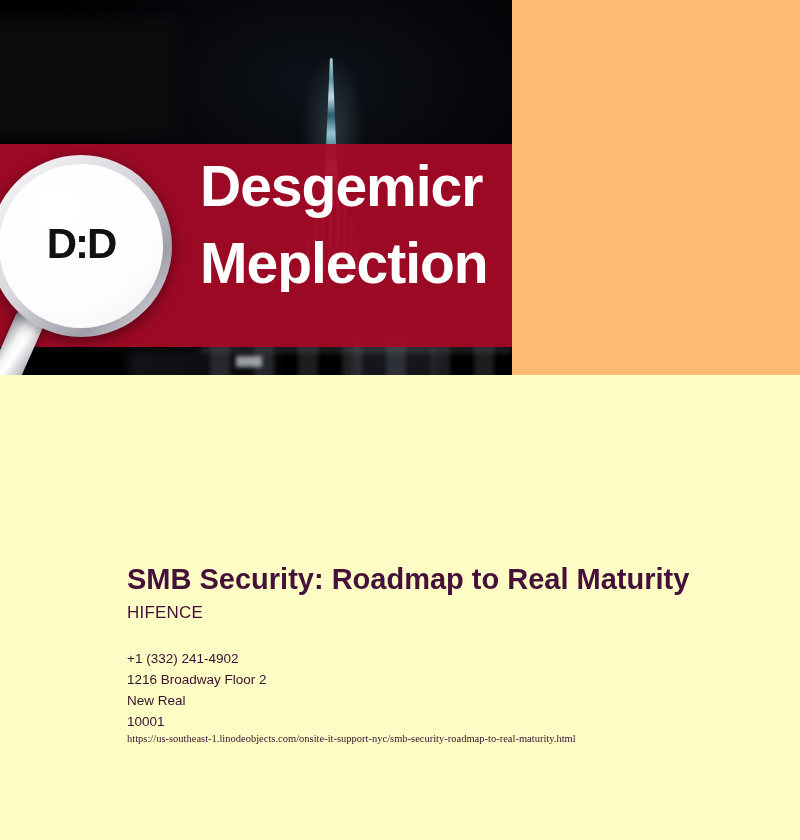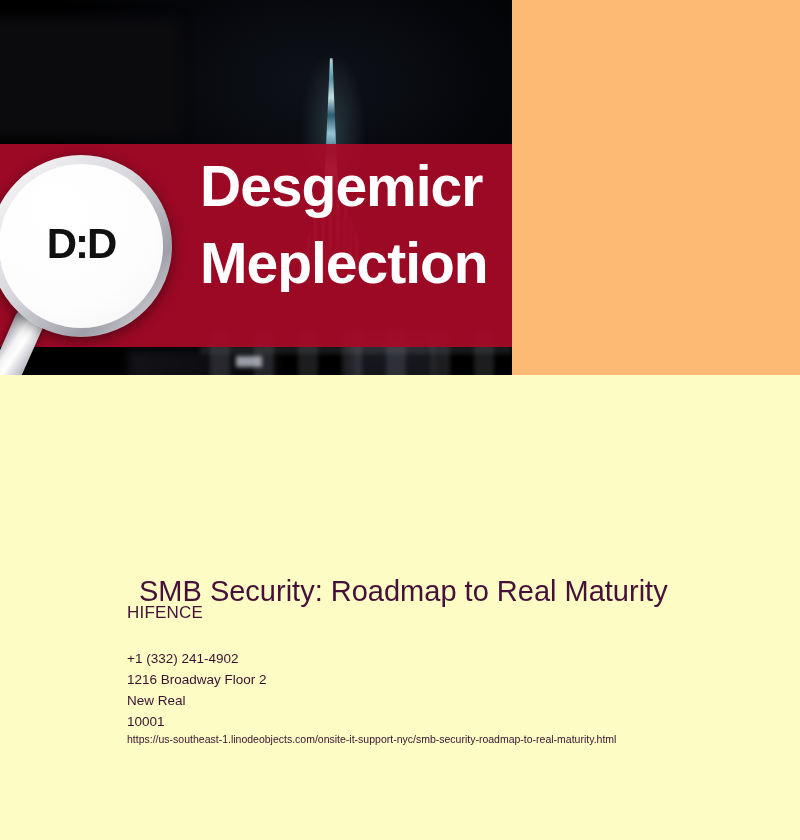--- a/index.html
+++ b/index.html
@@ -288,23 +288,23 @@
     left: 0;
     top: 535px;
     width: 800px;
     height: 305px;
     background: #fcfcc4;
   }
   .page-title {
     position: absolute;
     left: 127px;
     top: 28px;
-    margin: 12px;
-    font-family: "Liberation Sans", sans-serif;
-    font-weight: 400;
+    margin: 0;
+    font-family: "Liberation Sans", sans-serif;
+    font-weight: 700;
     font-size: 29px;
     line-height: 1.15;
     color: #45103a;
     white-space: nowrap;
   }
   .brand {
     position: absolute;
     left: 127px;
     top: 68px;
     font-family: "Liberation Sans", sans-serif;
@@ -320,21 +320,21 @@
     font-family: "Liberation Sans", sans-serif;
     font-size: 13.5px;
     line-height: 21px;
     color: #3a1030;
   }
   .contact-line { display: block; white-space: nowrap; }
   .source-url {
     position: absolute;
     left: 127px;
     top: 197px;
-    font-family: Liberation Sans, sans-serif;
+    font-family: Liberation Serif, serif;
     font-size: 10.5px;
     line-height: 14px;
     color: #3a1030;
     white-space: nowrap;
   }
 </style>
 </head>
 <body>
 
 <div class="page">

